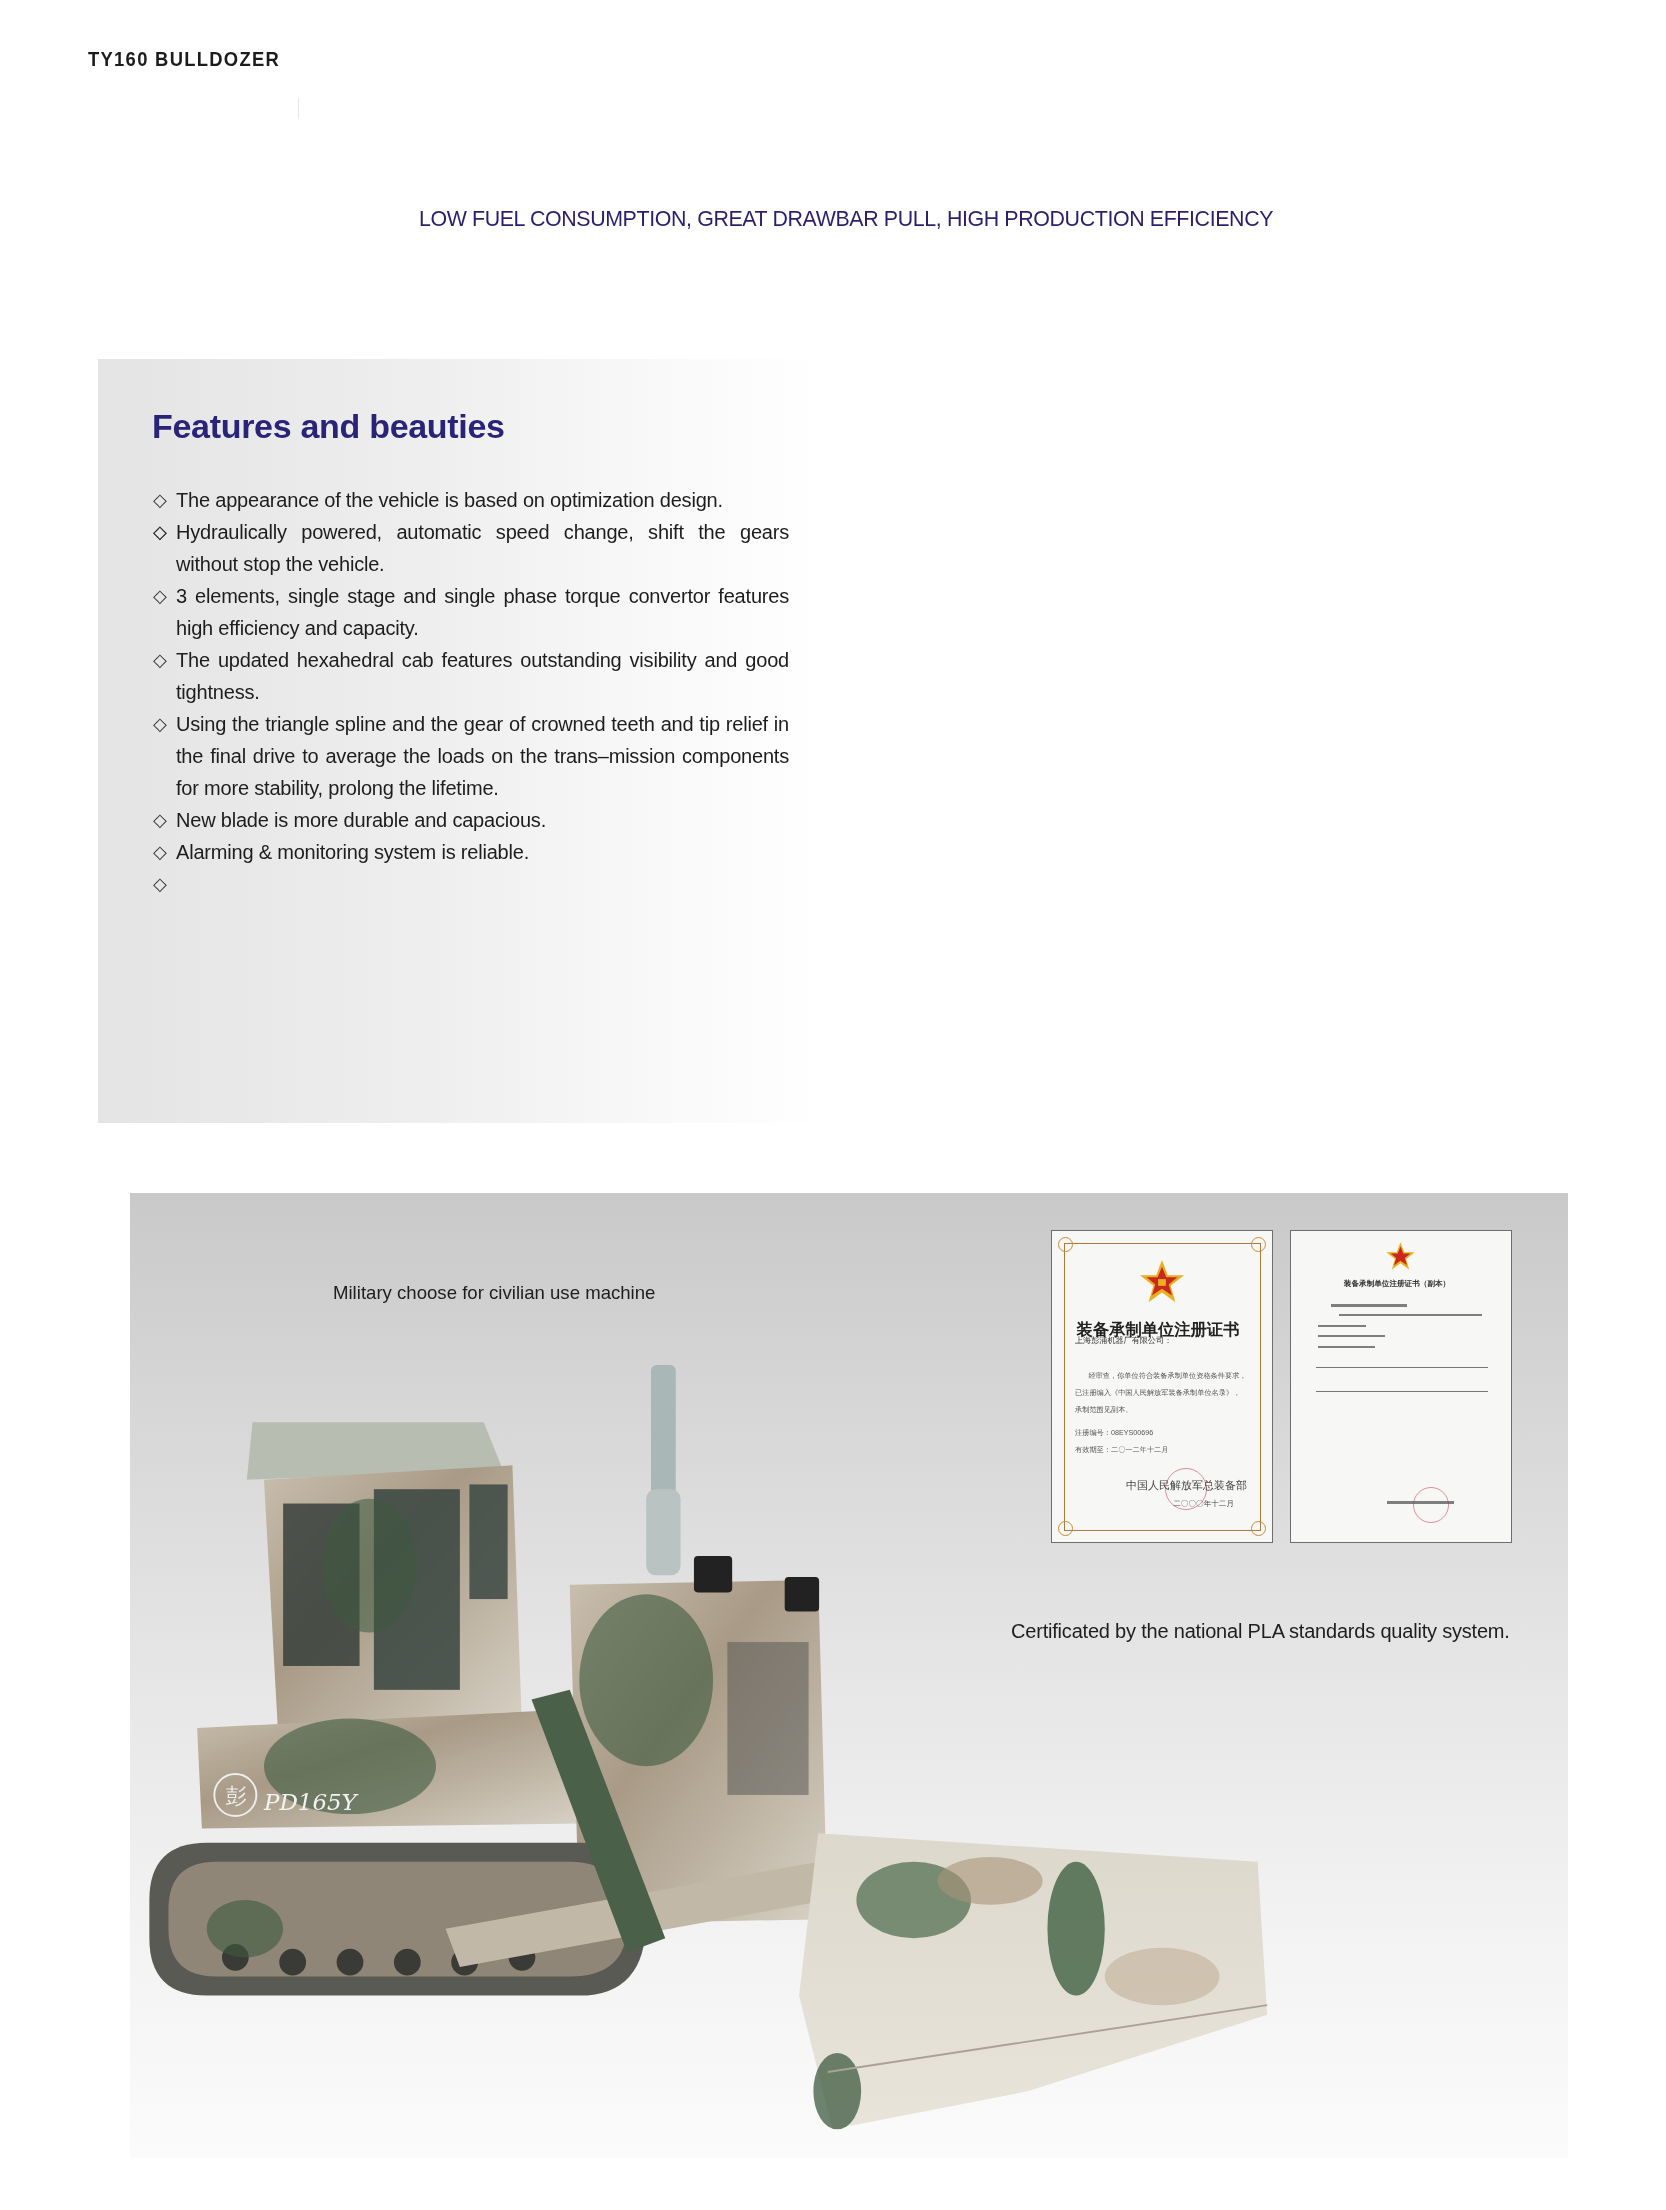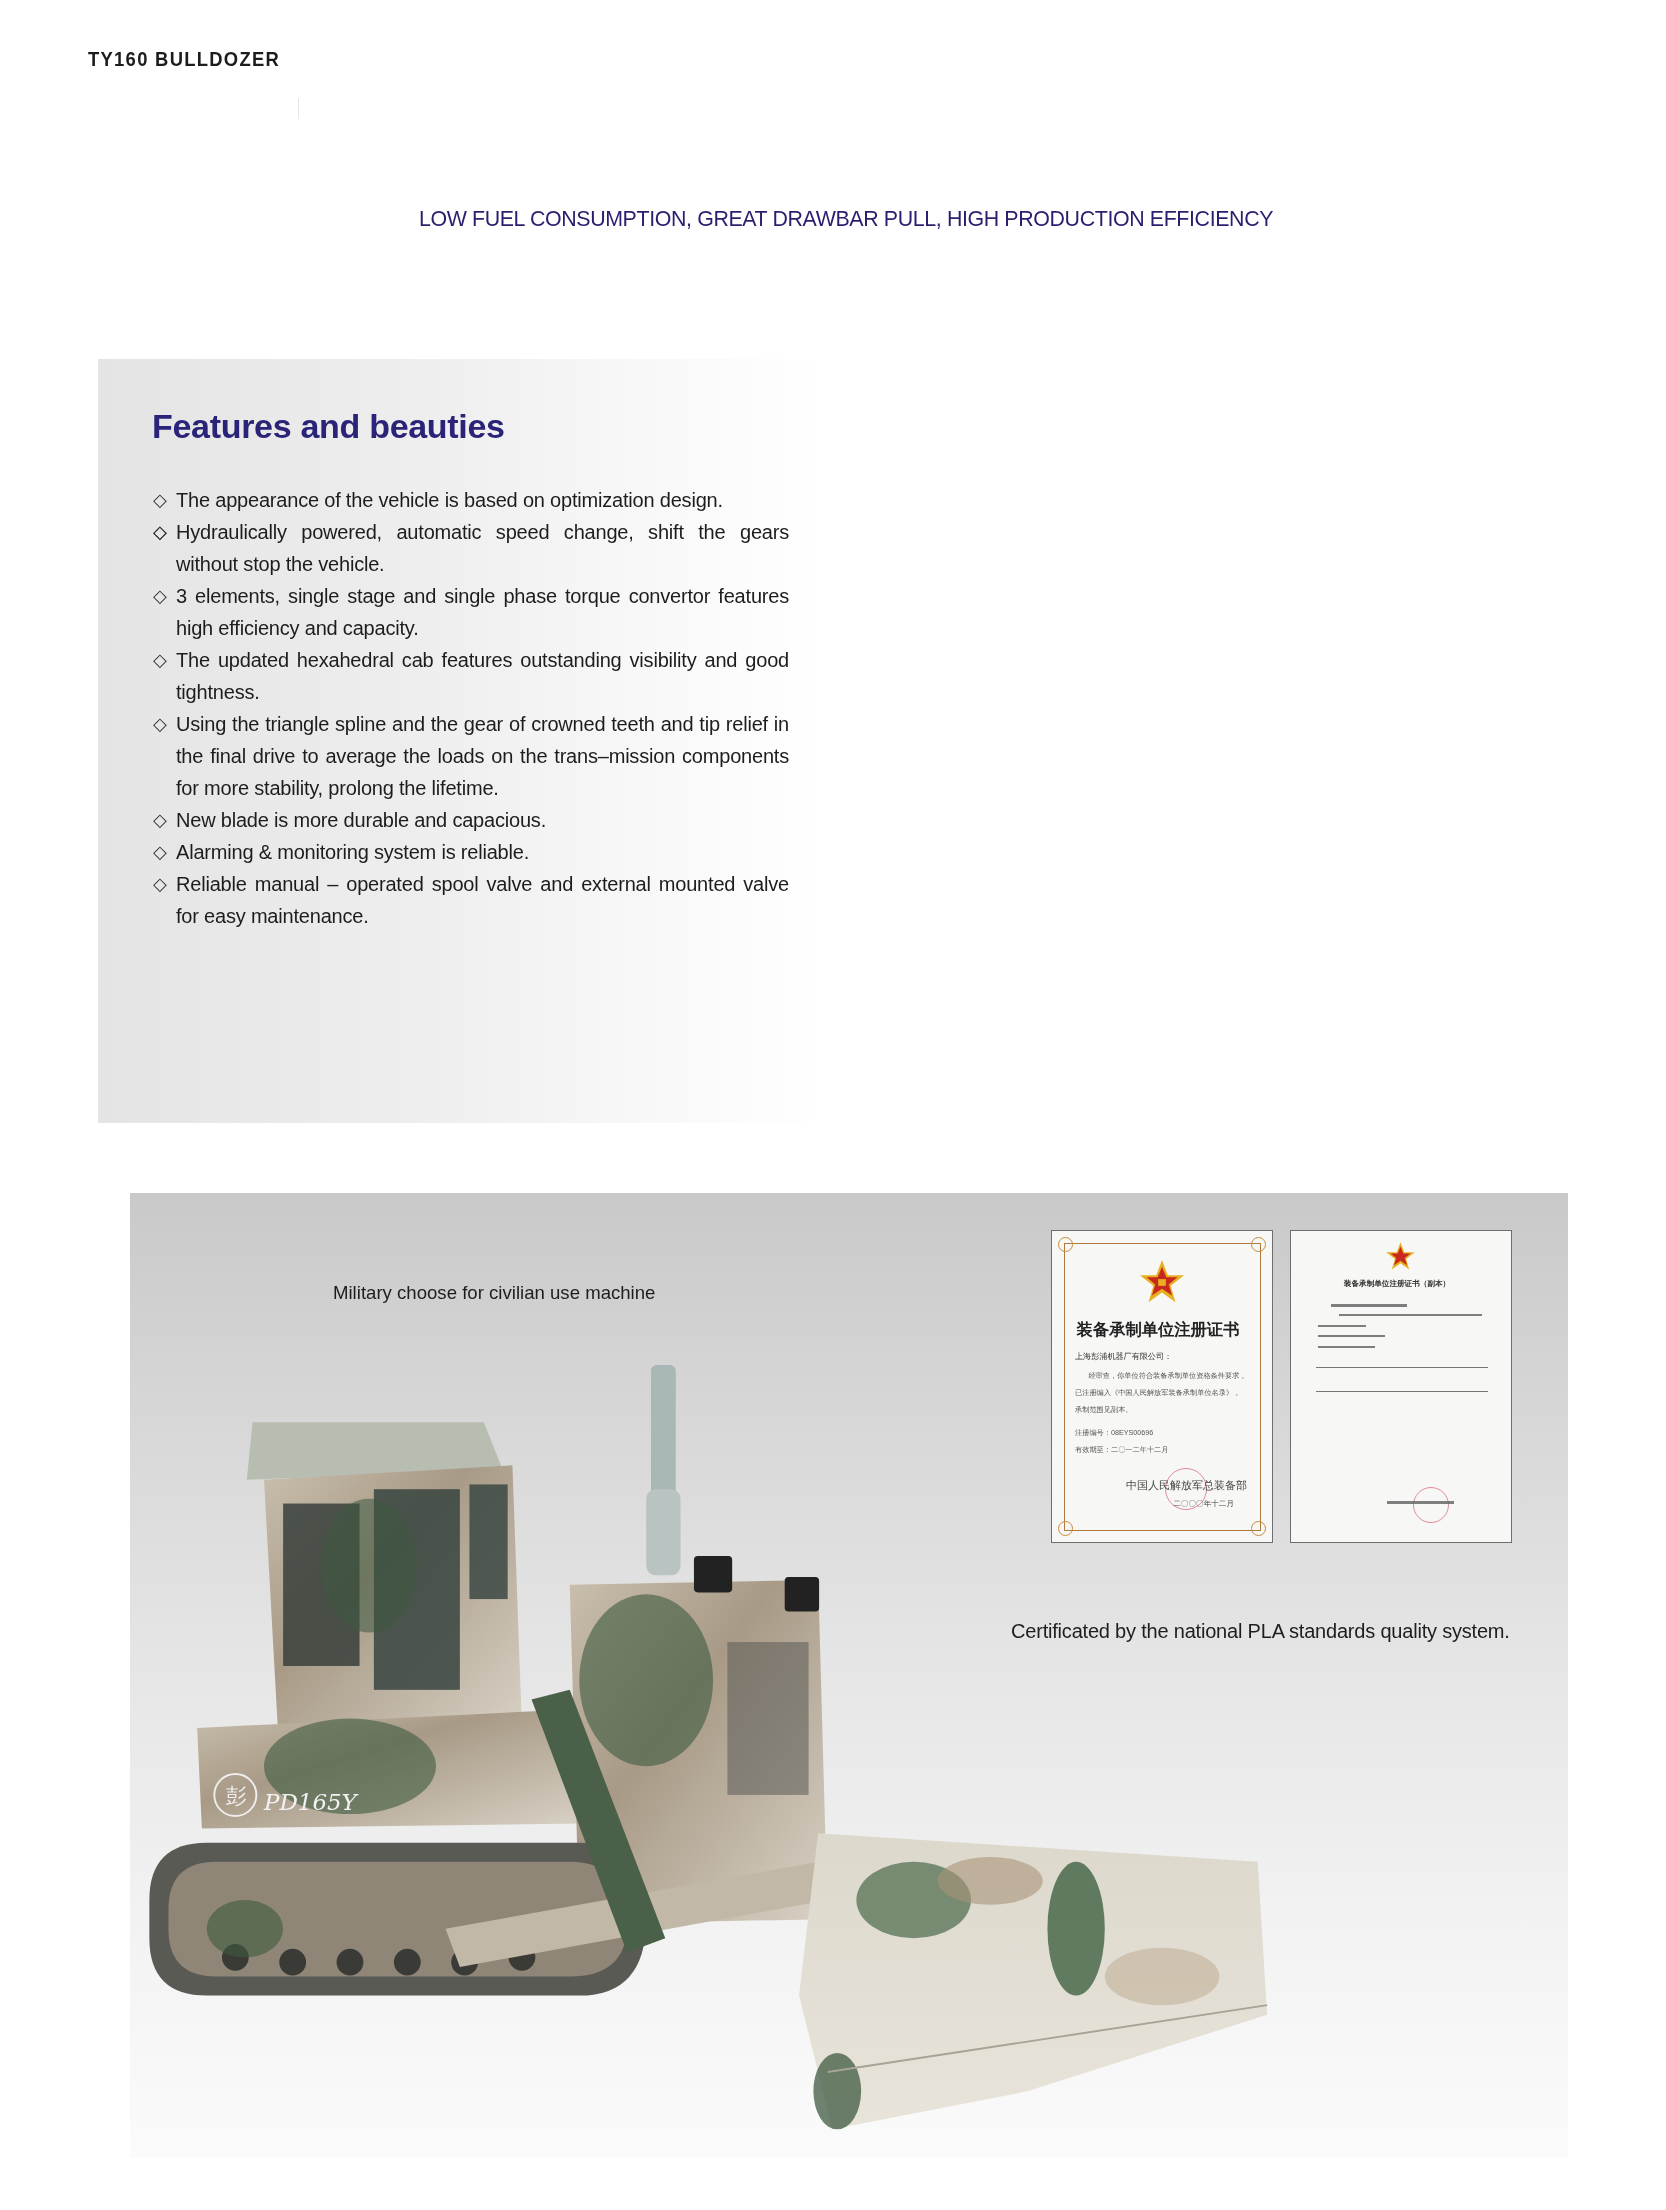--- a/index.html
+++ b/index.html
@@ -44,42 +44,42 @@
   <h2 class="abs" id="features-heading" style="margin:0;">Features and beauties</h2>
   <ul class="abs" id="features-list">
     <li><span class="diamond">◇</span><span>The appearance of the vehicle is based on optimization design.</span></li>
     <li><span class="diamond">◇</span></li>
     <li><span class="diamond">◇</span><span>Hydraulically powered, automatic speed change, shift the gears without stop the vehicle.</span></li>
     <li><span class="diamond">◇</span><span>3 elements, single stage and single phase torque convertor features high efficiency and capacity.</span></li>
     <li><span class="diamond">◇</span><span>The updated hexahedral cab features outstanding visibility and good tightness.</span></li>
     <li><span class="diamond">◇</span><span>Using the triangle spline and the gear of crowned teeth and tip relief in the final drive to average the loads on the trans–mission components for more stability, prolong the lifetime.</span></li>
     <li><span class="diamond">◇</span><span>New blade is more durable and capacious.</span></li>
     <li><span class="diamond">◇</span><span>Alarming &amp; monitoring system is reliable.</span></li>
-    <li><span class="diamond">◇</span><span>Reliable manual – operated spool valve and external mounted valve for easy maintenance.</span></li>
+    <li><span class="diamond">◇</span></li>
   </ul>
 </section>
 
 <section class="abs" id="bottom-panel">
   <div class="abs" id="military-caption">Military choose for civilian use machine</div>
 
   <div class="cert" id="cert-left">
     <div class="cert-frame"></div>
     <div class="corner" style="left:5.7px;top:5.7px;"></div>
     <div class="corner" style="right:5.7px;top:5.7px;"></div>
     <div class="corner" style="left:5.7px;bottom:5.7px;"></div>
     <div class="corner" style="right:5.7px;bottom:5.7px;"></div>
     <div style="position:absolute;left:86px;top:27px;">
       <svg width="48" height="48" viewBox="0 0 50 50">
           <polygon points="25,2 31,18 48,18 34,29 39,46 25,36 11,46 16,29 2,18 19,18" fill="#e8b020"></polygon>
           <polygon points="25,9 29.5,20 41,20 32,27.5 35.5,39 25,32 14.5,39 18,27.5 9,20 20.5,20" fill="#c8281e"></polygon>
           <rect x="21" y="22" width="8" height="7" fill="#e8b020"></rect>
         </svg>
     </div>
     <div class="cert-title" style="top:88px;font-size:16.3px;">装备承制单位注册证书</div>
-    <div class="cert-line" style="top:120px;font-size:8.1px;color:#333;">上海彭浦机器厂有限公司：</div>
+    <div class="cert-line" style="top:104px;font-size:8.1px;color:#333;">上海彭浦机器厂有限公司：</div>
     <div class="cert-line" style="top:140px;padding-left:13.4px;">经审查，你单位符合装备承制单位资格条件要求，</div>
     <div class="cert-line" style="top:157px;">已注册编入《中国人民解放军装备承制单位名录》，</div>
     <div class="cert-line" style="top:174px;">承制范围见副本。</div>
     <div class="cert-line" style="top:197px;">注册编号：08EYS00696</div>
     <div class="cert-line" style="top:214px;">有效期至：二〇一二年十二月</div>
     <div class="seal" style="left:113px;top:237px;width:40px;height:40px;"></div>
     <div class="cert-line" style="top:247px;left:auto;right:25px;font-size:11px;color:#444;">中国人民解放军总装备部</div>
     <div class="cert-line" style="top:268px;left:auto;right:38px;font-size:7.6px;color:#444;">二〇〇〇年十二月</div>
   </div>
 

